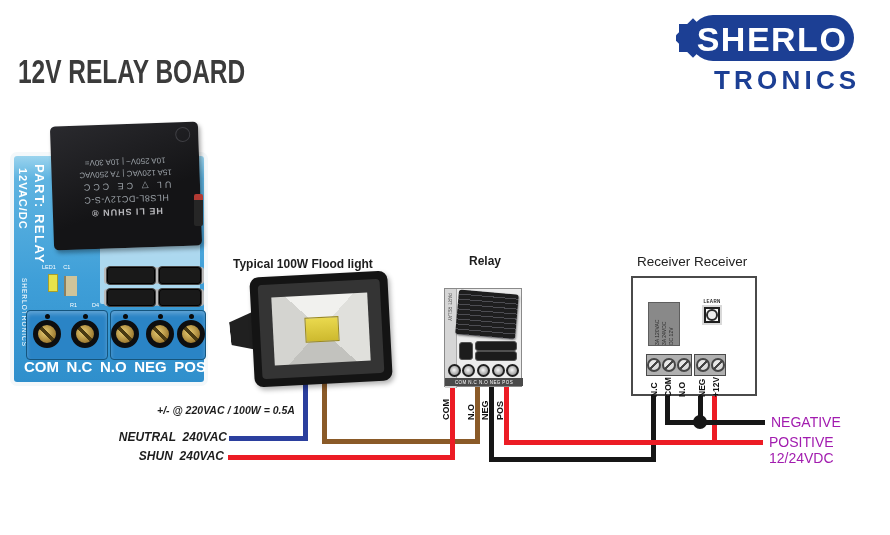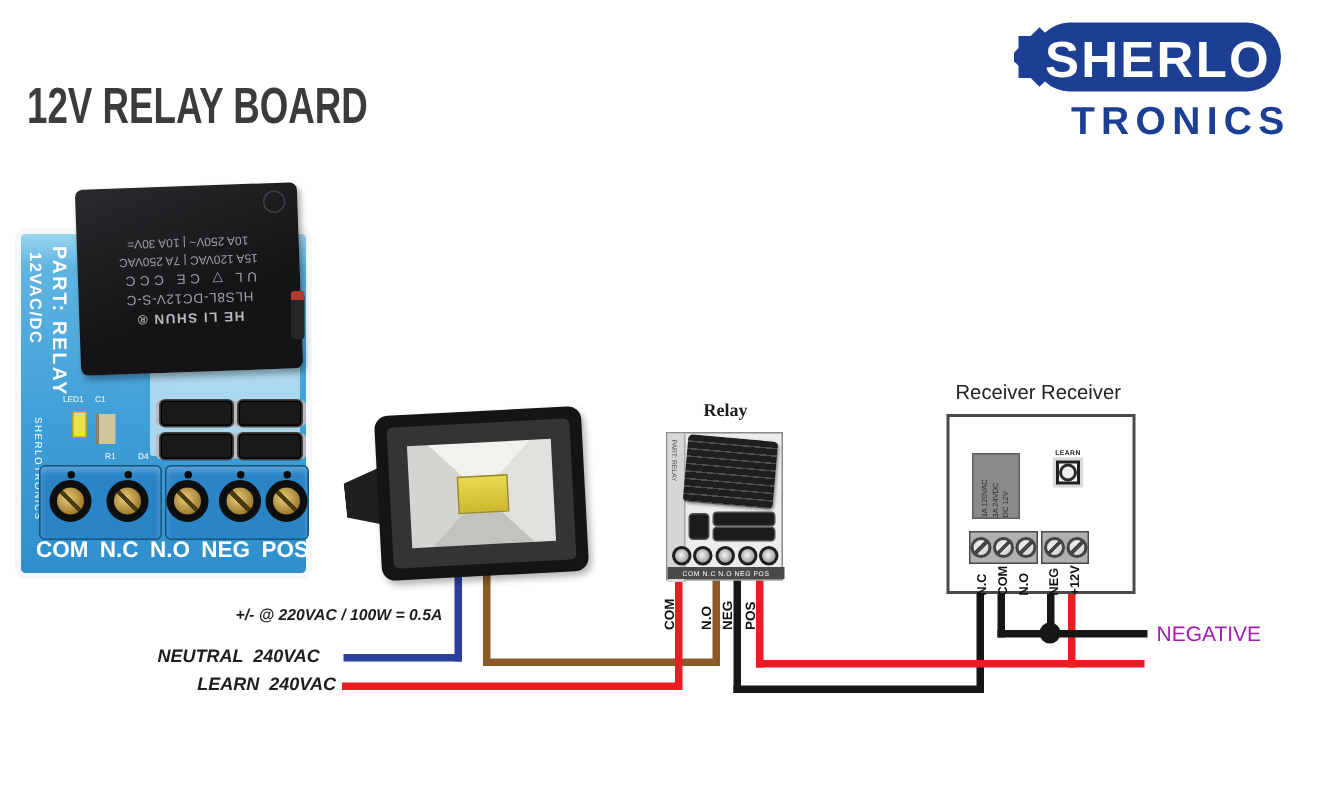--- a/index.html
+++ b/index.html
@@ -182,31 +182,32 @@
 
     <div class="abs bterm-row" style="left:16px;top:240px;width:182px;">
       <span>COM</span>
       <span>N.C</span>
       <span>N.O</span>
       <span>NEG</span>
       <span>POS</span>
     </div>
   </div>
 
+  <div class="abs comp-label" style="left:233px;top:257px;">Typical 100W Flood light</div>
   <div class="abs" style="left:234px;top:274px;width:158px;height:114px;">
     <div class="abs fl-bracket" style="left:-4px;top:30px;width:42px;height:54px;"></div>
     <div class="abs fl-house" style="left:18px;top:0px;width:138px;height:110px;">
       <div class="fl-rim">
         <div class="fl-refl"></div>
         <div class="fl-led"></div>
       </div>
     </div>
   </div>
 
-  <div class="abs comp-label" style="left:469px;top:266px;font-family:Liberation Serif, serif;">Relay</div>
+  <div class="abs comp-label" style="left:469px;top:254px;">Relay</div>
   <div class="abs mod" style="left:444px;top:288px;width:78px;height:99px;">
     <div class="abs mod-strip" style="left:0;top:0;width:11px;height:99px;">
       <div class="vd" style="font-size:4.5px;color:#555;margin:4px 0 0 2px;height:80px;">PART: RELAY</div>
     </div>
     <div class="abs mod-cube" style="left:12px;top:3px;width:60px;height:45px;"></div>
     <div class="abs mod-pill" style="left:14px;top:53px;width:12px;height:16px;"></div>
     <div class="abs mod-pill" style="left:30px;top:52px;width:40px;height:8px;"></div>
     <div class="abs mod-pill" style="left:30px;top:62px;width:40px;height:8px;"></div>
     <div class="abs mscrew" style="left:3px;top:75px;"></div>
     <div class="abs mscrew" style="left:17px;top:75px;"></div>
@@ -245,17 +246,18 @@
       <span class="rscrew"></span>
     </div>
     <div class="abs vu rterm" style="left:16px;top:98px;height:21px;">N.C</div>
     <div class="abs vu rterm" style="left:30px;top:98px;height:21px;">COM</div>
     <div class="abs vu rterm" style="left:44px;top:98px;height:21px;">N.O</div>
     <div class="abs vu rterm" style="left:64px;top:98px;height:21px;">NEG</div>
     <div class="abs vu rterm" style="left:78px;top:98px;height:21px;">+12V</div>
   </div>
 
   <div class="abs note-label wlabel" style="left:157px;top:404px;">+/- @ 220VAC / 100W = 0.5A</div>
-  <div class="abs side-label wlabel" style="left:105px;top:430px;width:122px;text-align:left;">NEUTRAL  240VAC</div>
-  <div class="abs side-label wlabel" style="left:105px;top:449px;width:119px;text-align:right;">LEARN  240VAC</div>
+  <div class="abs side-label wlabel" style="left:105px;top:430px;width:122px;text-align:right;">NEUTRAL  240VAC</div>
+  <div class="abs side-label wlabel" style="left:105px;top:449px;width:119px;text-align:right;">SHUN  240VAC</div>
   <div class="abs right-label" style="left:771px;top:414px;">NEGATIVE</div>
+  <div class="abs right-label" style="left:769px;top:434px;">POSITIVE 12/24VDC</div>
 
 </div>
 
 </body></html>

